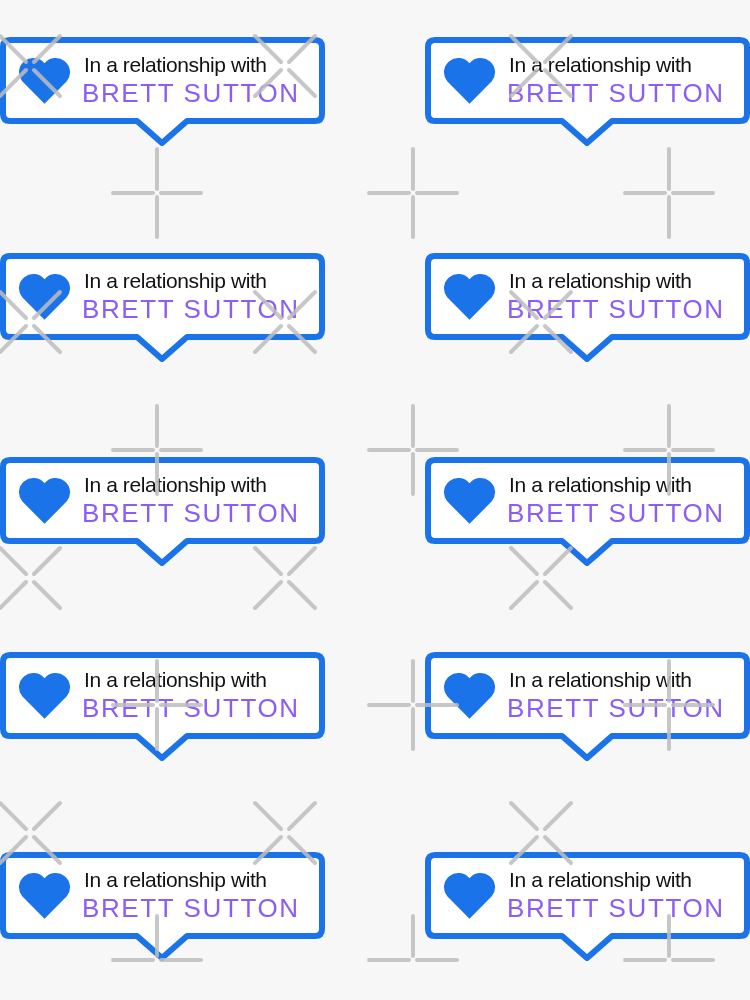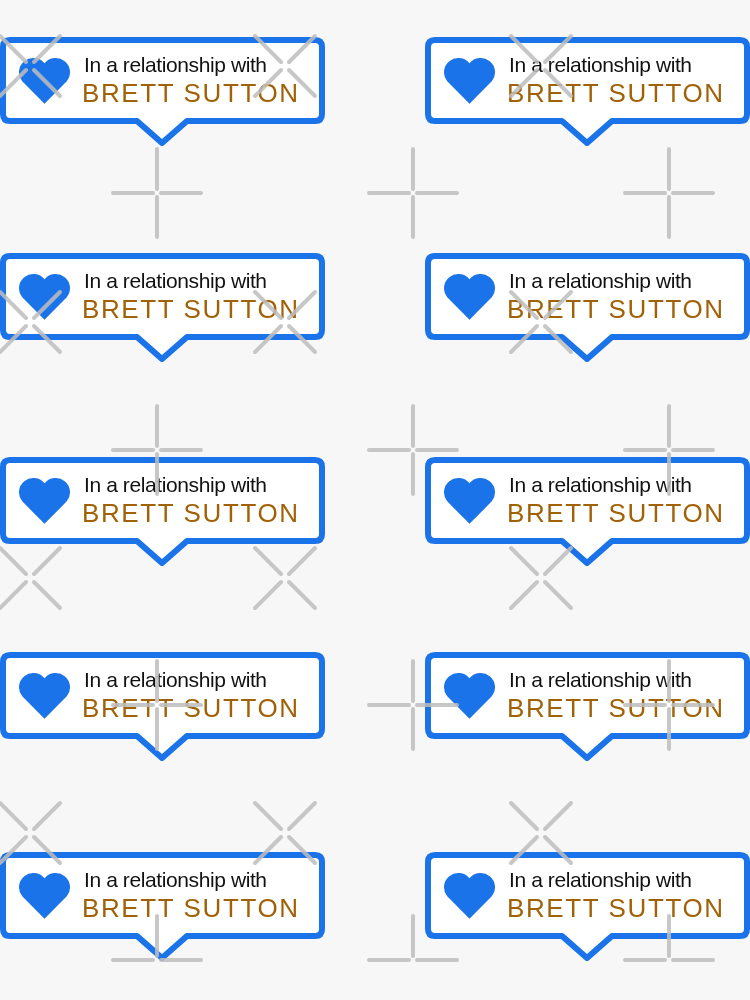--- a/index.html
+++ b/index.html
@@ -13,21 +13,21 @@
     position: absolute; width: 325px; height: 110px;
   }
   .sticker svg.bubble { position: absolute; left: 0; top: 0; }
   .heart { position: absolute; left: 17px; top: 18px; width: 55px; height: 50px; }
   .line1 {
     position: absolute; left: 84px; top: 16px;
     font-size: 21px; color: #111; letter-spacing: -0.4px; white-space: nowrap;
   }
   .line2 {
     position: absolute; left: 82px; top: 41px;
-    font-size: 26px; color: #a16207; letter-spacing: 1.6px; white-space: nowrap;
+    font-size: 26px; color: #8b5cf6; letter-spacing: 1.6px; white-space: nowrap;
   }
   .watermark {
     position: absolute; left: 0; top: 0; width: 750px; height: 962px;
     overflow: hidden; pointer-events: none;
   }
   .watermark svg { position: absolute; left: 0; top: 0; }
 </style>
 </head>
 <body>
 

